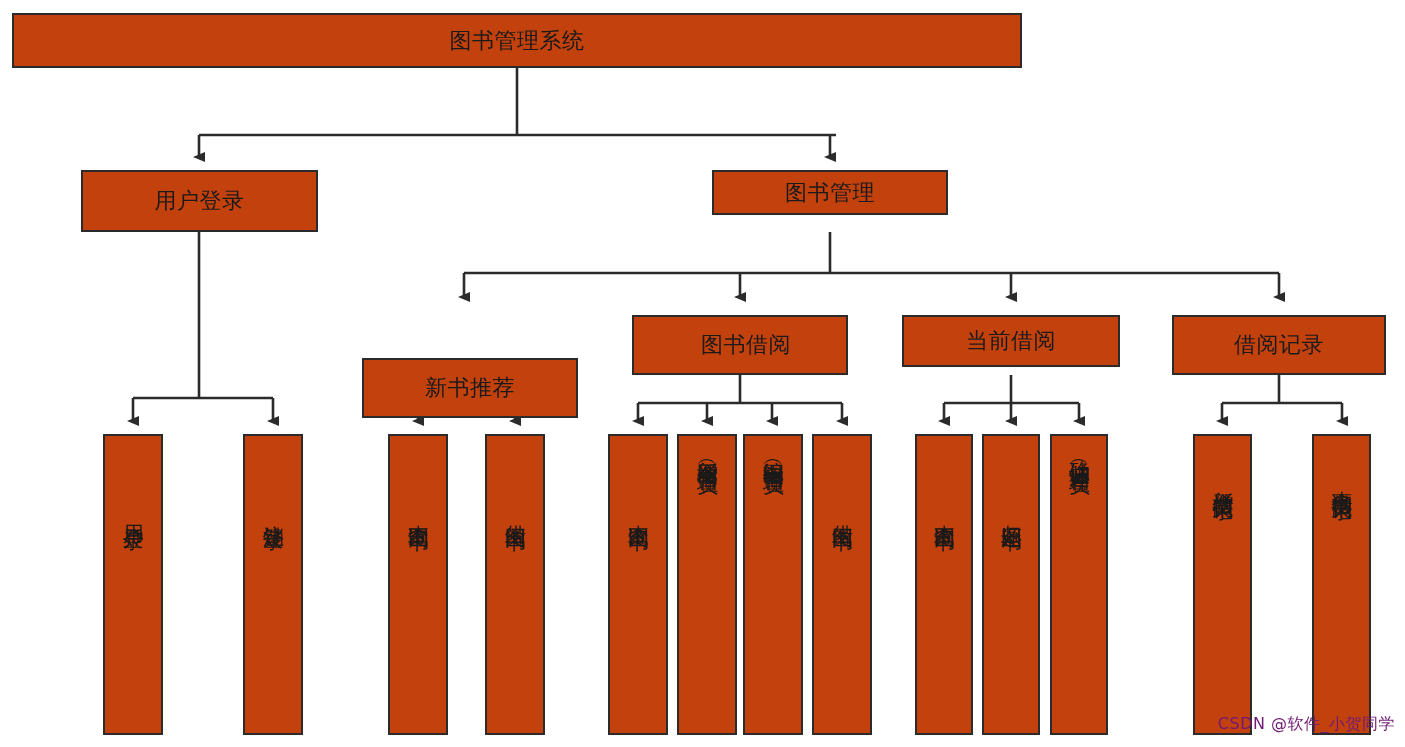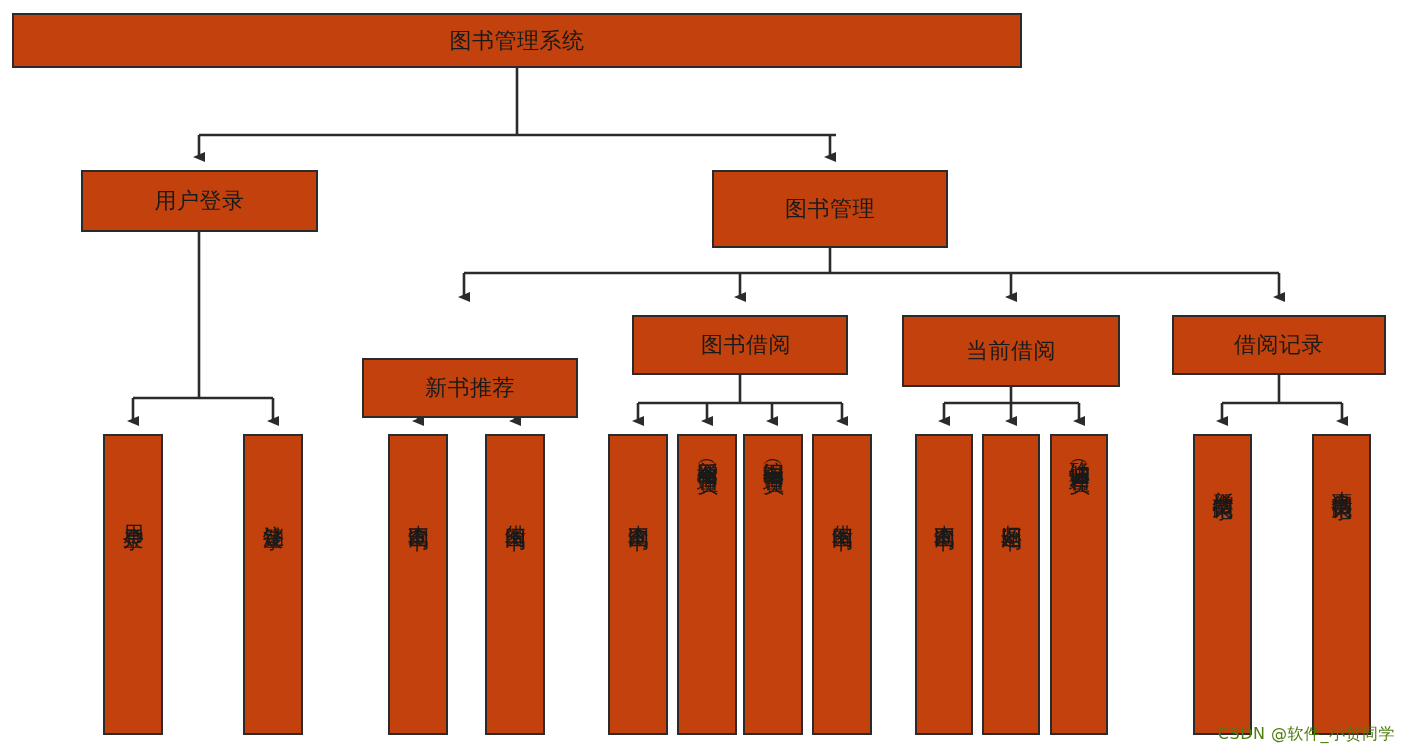--- a/index.html
+++ b/index.html
@@ -46,23 +46,23 @@
     text-orientation: upright;
     font-size: 21px;
     line-height: 1.18;
     letter-spacing: 2px;
     white-space: nowrap;
     color: #1a1a1a;
   }
   .watermark {
     position: absolute;
     right: 10px;
-    bottom: 2px;
+    bottom: 12px;
     font-size: 16px;
-    color: #4d7c0f;
+    color: #701a75;
     letter-spacing: 0.5px;
     white-space: nowrap;
     margin-top: 8px;
   }
 </style>
 </head>
 <body>
 
 <div id="canvas">
 
@@ -116,31 +116,31 @@
     </g>
   </svg>
 
   <div class="node h" style="left:12px; top:13px; width:1010px; height:55px;">
     <span>图书管理系统</span>
   </div>
 
   <div class="node h" style="left:81px; top:170px; width:237px; height:62px;">
     <span>用户登录</span>
   </div>
-  <div class="node h" style="left:712px; top:170px; width:236px; height:78px;">
+  <div class="node h" style="left:712px; top:170px; width:236px; height:45px;">
     <span>图书管理</span>
   </div>
 
   <div class="node h" style="left:362px; top:315px; width:216px; height:60px;margin-top:43px;">
     <span>新书推荐</span>
   </div>
   <div class="node h" style="left:632px; top:315px; width:216px; height:60px;padding-left:12px;">
     <span>图书借阅</span>
   </div>
-  <div class="node h" style="left:902px; top:315px; width:218px; height:72px;">
+  <div class="node h" style="left:902px; top:315px; width:218px; height:52px;">
     <span>当前借阅</span>
   </div>
   <div class="node h" style="left:1172px; top:315px; width:214px; height:60px;">
     <span>借阅记录</span>
   </div>
 
   <div class="node v" style="left:103px; top:434px; width:60px; height:301px; padding-top:72px;">
     <span class="vtext">用户登录</span>
   </div>
   <div class="node v" style="left:243px; top:434px; width:60px; height:301px; padding-top:72px;">

